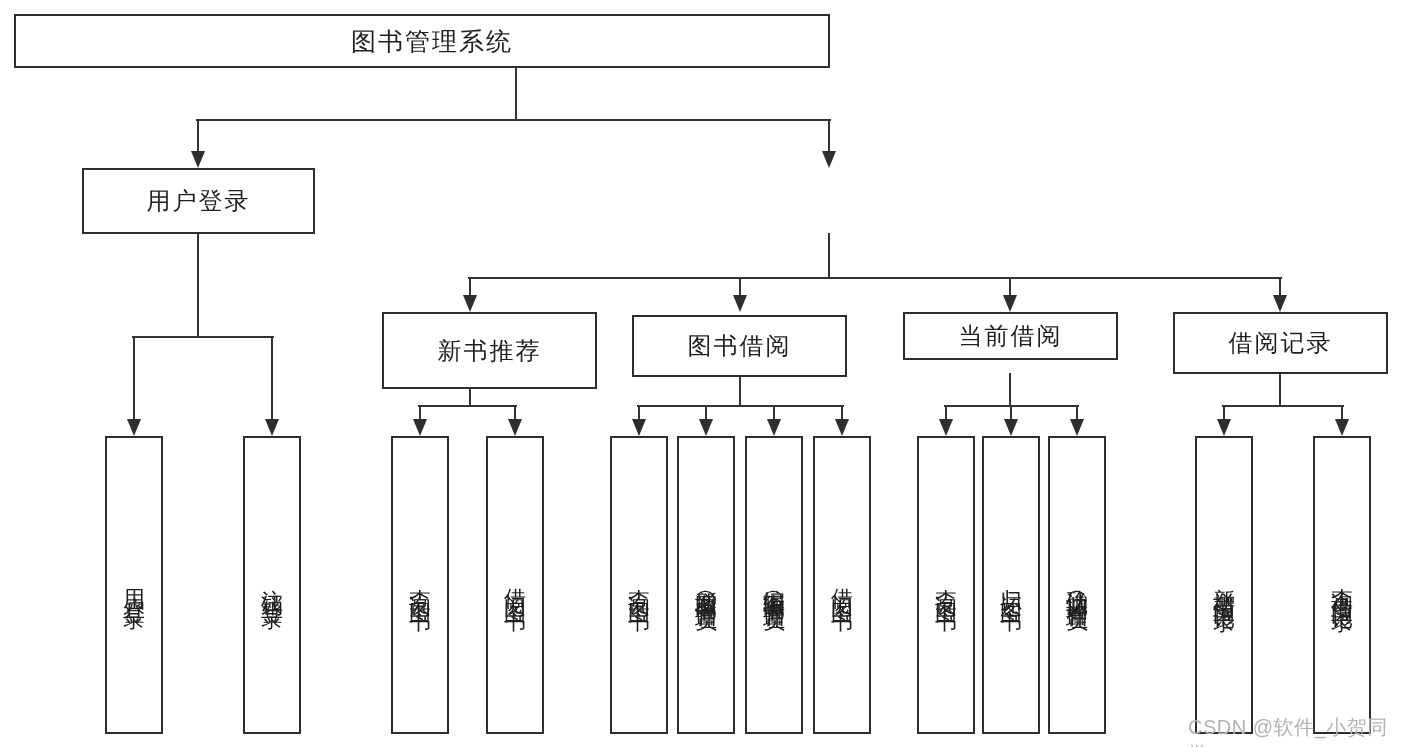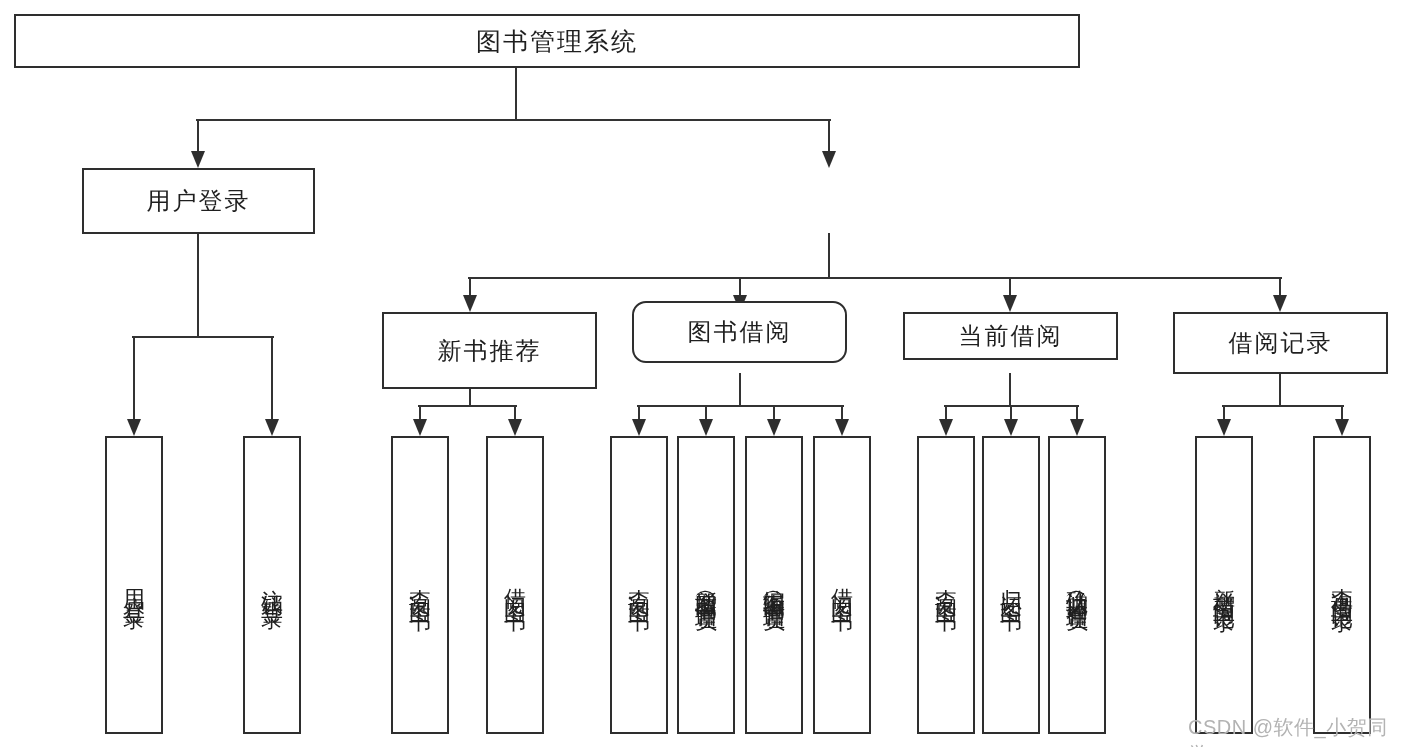--- a/index.html
+++ b/index.html
@@ -113,26 +113,26 @@
       <polygon points="767,419 781,419 774,436"></polygon>
       <polygon points="835,419 849,419 842,436"></polygon>
       <polygon points="939,419 953,419 946,436"></polygon>
       <polygon points="1004,419 1018,419 1011,436"></polygon>
       <polygon points="1070,419 1084,419 1077,436"></polygon>
       <polygon points="1217,419 1231,419 1224,436"></polygon>
       <polygon points="1335,419 1349,419 1342,436"></polygon>
     </g>
   </svg>
 
-  <div class="node h root-box" style="left:14px; top:14px; width:1066px; height:54px;padding-left:20px;">图书管理系统</div>
+  <div class="node h root-box" style="left:14px; top:14px; width:816px; height:54px;padding-left:20px;">图书管理系统</div>
 
   <div class="node h" style="left:82px; top:168px; width:233px; height:66px;">用户登录</div>
 
   <div class="node h" style="left:363px; top:312px; width:215px; height:77px;margin-left:19px;">新书推荐</div>
-  <div class="node h" style="left:632px; top:301px; width:215px; height:62px;border-radius:14px;">图书借阅</div>
+  <div class="node h" style="left:632px; top:315px; width:215px; height:62px;">图书借阅</div>
   <div class="node h" style="left:903px; top:312px; width:215px; height:48px;">当前借阅</div>
   <div class="node h" style="left:1173px; top:312px; width:215px; height:62px;">借阅记录</div>
 
   <div class="node v" style="left:105px; top:436px; width:58px; height:298px;">用户登录</div>
   <div class="node v" style="left:243px; top:436px; width:58px; height:298px;">注销登录</div>
 
   <div class="node v" style="left:391px; top:436px; width:58px; height:298px;">查询图书</div>
   <div class="node v" style="left:486px; top:436px; width:58px; height:298px;">借阅图书</div>
 
   <div class="node v" style="left:610px; top:436px; width:58px; height:298px;">查询图书</div>

